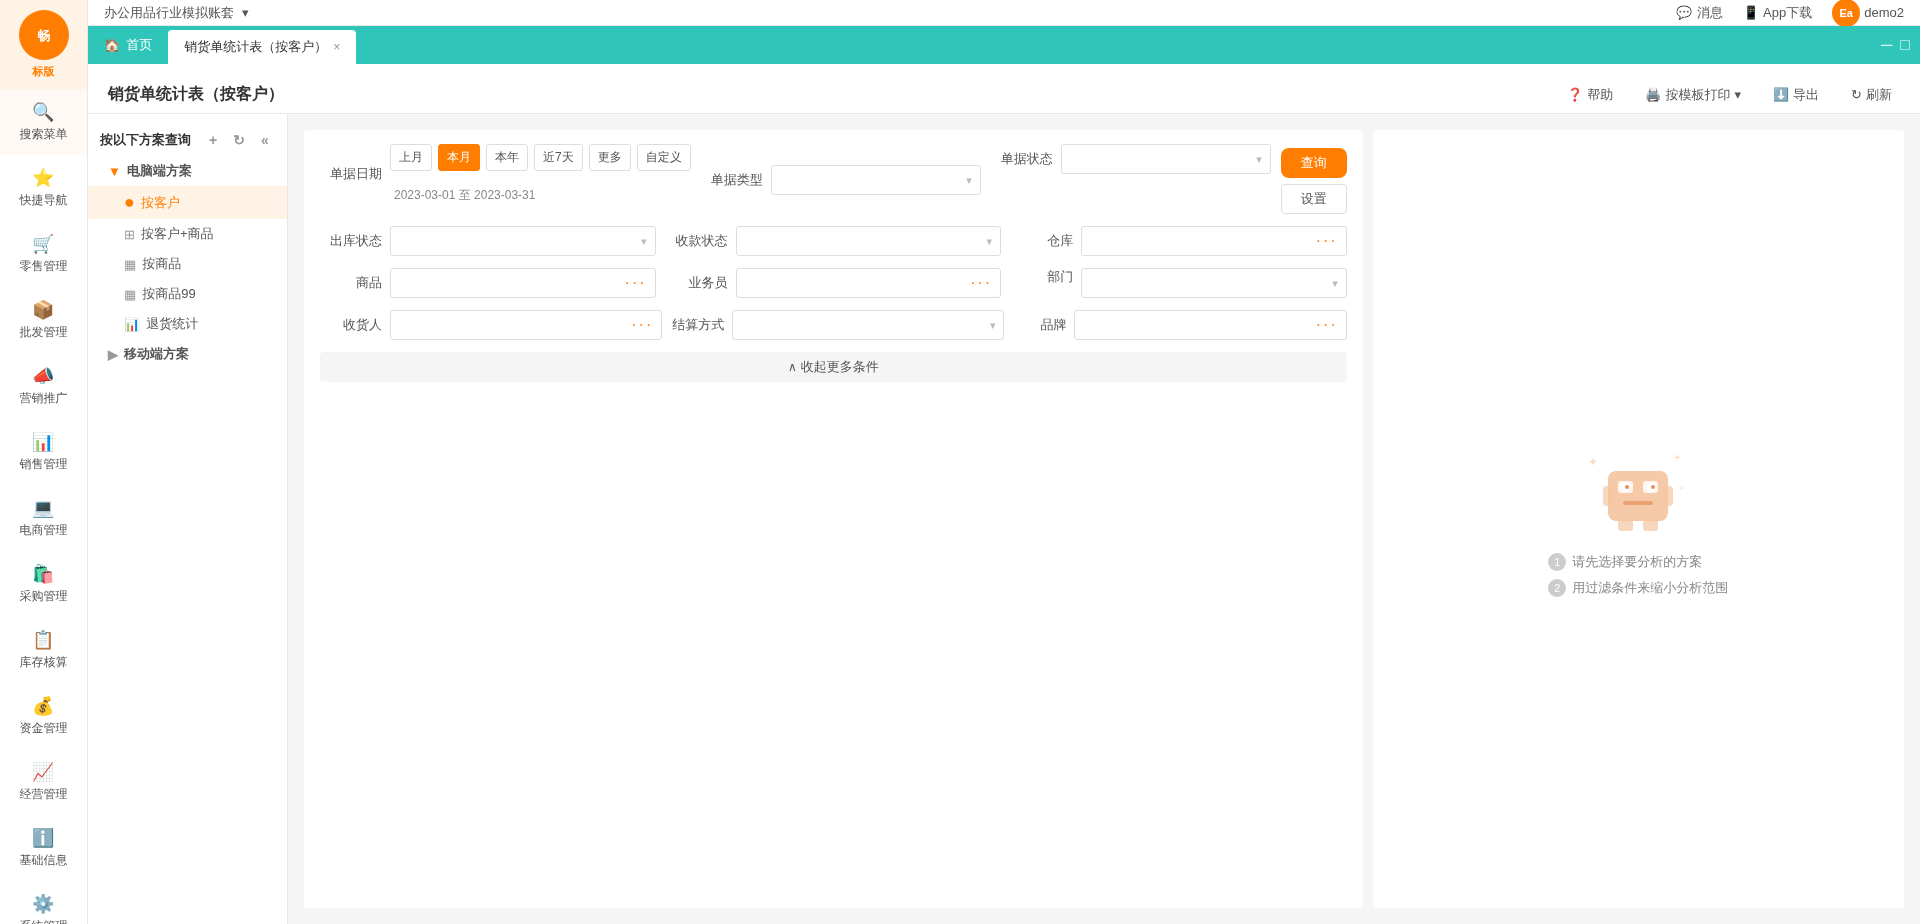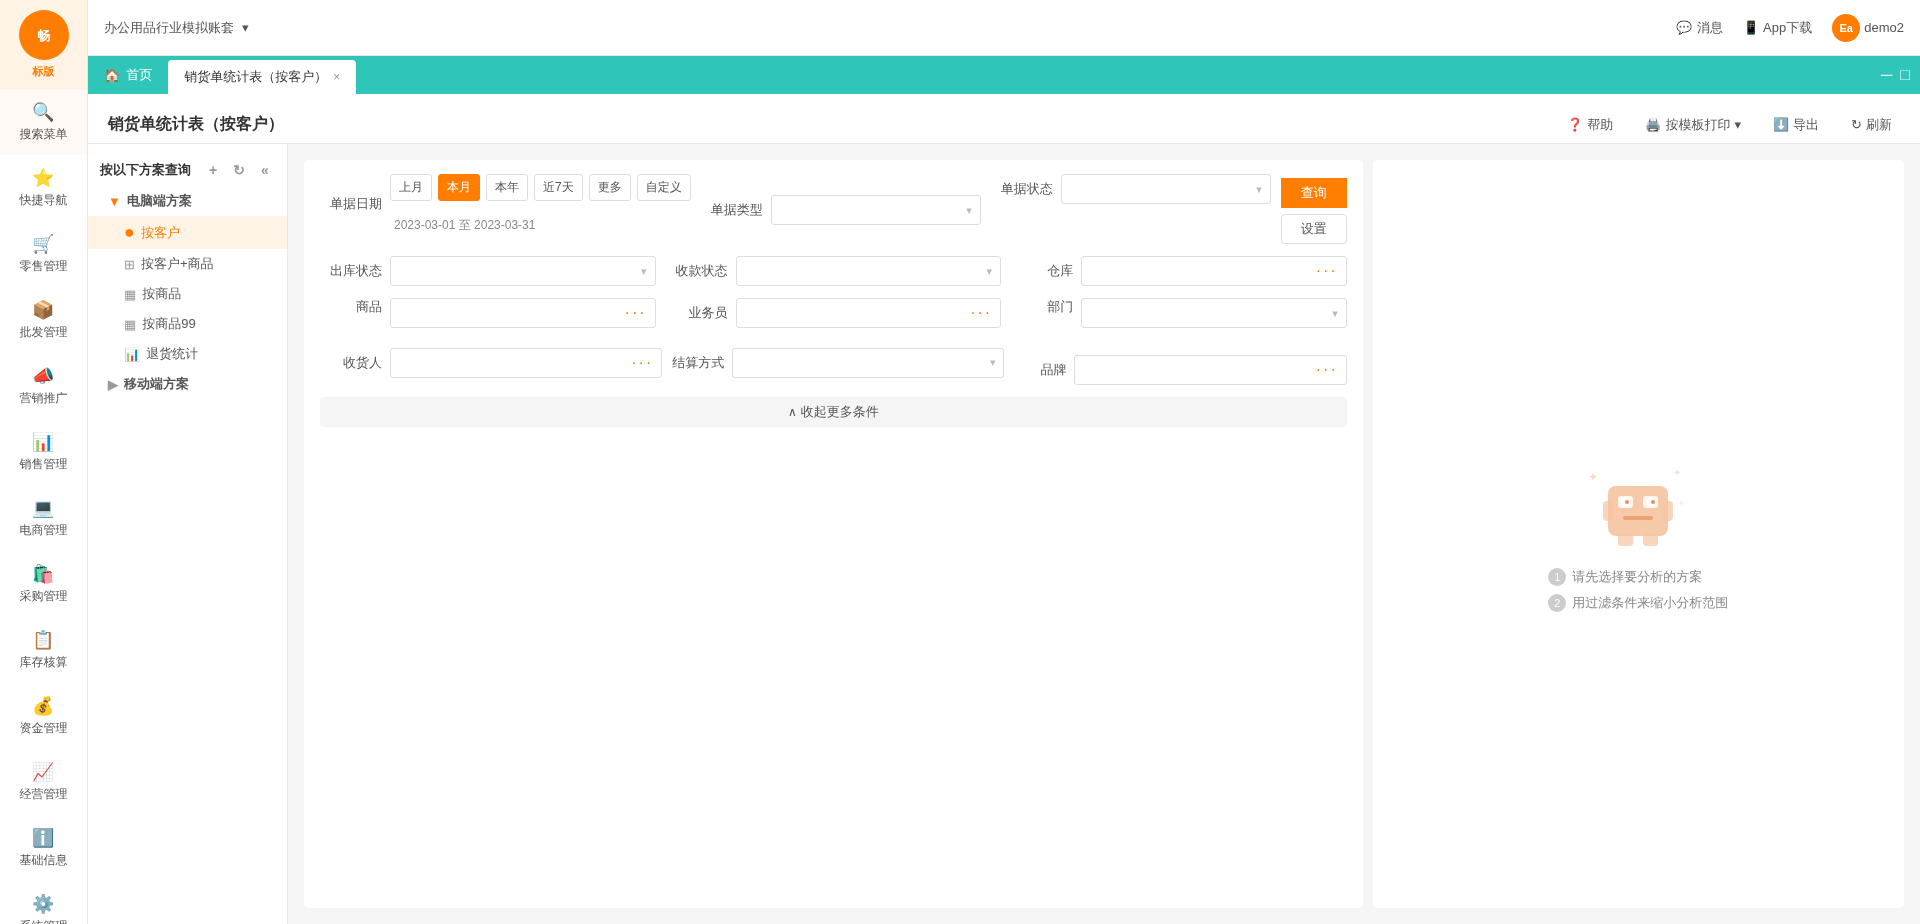--- a/index.html
+++ b/index.html
@@ -13,21 +13,21 @@
     .logo-area { width: 100%; display: flex; flex-direction: column; align-items: center; padding: 10px 5px; background: #fff3e6; }
     .logo-icon { width: 50px; height: 50px; border-radius: 50%; background: #ff7d00; display: flex; align-items: center; justify-content: center; }
     .logo-icon svg { width: 32px; height: 32px; }
     .logo-text { font-size: 11px; color: #ff7d00; margin-top: 4px; font-weight: bold; }
     .nav-item { width: 100%; padding: 12px 5px; display: flex; flex-direction: column; align-items: center; cursor: pointer; font-size: 12px; color: #555; }
     .nav-item-icon { font-size: 18px; margin-bottom: 3px; }
     .search-menu-item { background: #fff9f5; }
 
     
     .main-area { flex: 1; display: flex; flex-direction: column; overflow: hidden; }
-    .top-bar { background: #fff; height: 56px; display: flex; align-items: center; justify-content: space-between; padding: 4px 16px; border-bottom: 1px solid #e8e8e8; }
+    .top-bar { background: #fff; height: 26px; display: flex; align-items: center; justify-content: space-between; padding: 4px 16px; border-bottom: 1px solid #e8e8e8; }
     .top-bar-left { display: flex; align-items: center; gap: 8px; font-size: 13px; color: #555; }
     .top-bar-left span { cursor: pointer; }
     .top-bar-right { display: flex; align-items: center; gap: 20px; font-size: 13px; color: #555; }
     .top-bar-right .icon-btn { display: flex; align-items: center; gap: 4px; cursor: pointer; }
     .avatar { width: 28px; height: 28px; border-radius: 50%; background: #ff7d00; display: flex; align-items: center; justify-content: center; color: #fff; font-size: 11px; font-weight: bold; }
 
     
     .tab-bar { background: #2fc5b8; display: flex; align-items: center; padding: 0; height: 38px; }
     .tab { display: flex; align-items: center; padding: 0 16px; height: 38px; font-size: 13px; cursor: pointer; gap: 6px; color: rgba(255,255,255,0.85); }
     .tab.active { background: #fff; color: #333; border-radius: 4px 4px 0 0; margin: 4px 0 0 0; height: 34px; }
@@ -35,21 +35,21 @@
     .tab-close { color: #999; font-size: 12px; cursor: pointer; }
     .tab-bar-actions { margin-left: auto; display: flex; align-items: center; gap: 8px; padding-right: 10px; color: rgba(255,255,255,0.9); }
     .tab-bar-actions span { cursor: pointer; font-size: 16px; }
 
     
     .page-content { flex: 1; background: #f5f5f5; overflow: hidden; display: flex; flex-direction: column; }
     .page-header { background: #fff; padding: 12px 20px 0 20px; border-bottom: 1px solid #e8e8e8; display: flex; align-items: center; justify-content: space-between; height: 50px; }
     .page-title { font-size: 16px; font-weight: bold; color: #333; }
     .page-header-actions { display: flex; align-items: center; gap: 16px; }
     .header-action-btn { display: flex; align-items: center; gap: 4px; font-size: 13px; color: #555; cursor: pointer; padding: 4px 8px; }
-    .query-btn { background: #ff7d00; color: #fff; border: none; padding: 6px 20px; border-radius: 0; cursor: pointer; font-size: 13px; }
+    .query-btn { background: #ff7d00; color: #fff; border: none; padding: 6px 20px; border-radius: 8px; cursor: pointer; font-size: 13px; }
     .settings-btn { background: #fff; color: #555; border: 1px solid #ddd; padding: 5px 16px; border-radius: 4px; cursor: pointer; font-size: 13px; }
 
     
     .body-area { flex: 1; display: flex; overflow: hidden; }
     
     
     .left-panel { width: 200px; background: #fff; border-right: 1px solid #e8e8e8; padding: 10px 0; overflow-y: auto; flex-shrink: 0; }
     .panel-header { display: flex; align-items: center; justify-content: space-between; padding: 6px 12px; font-size: 13px; font-weight: bold; color: #333; }
     .panel-header-icons { display: flex; gap: 6px; }
     .panel-icon { width: 20px; height: 20px; border-radius: 50%; display: flex; align-items: center; justify-content: center; cursor: pointer; color: #999; font-size: 14px; }
@@ -331,21 +331,21 @@
               <div style="display:flex; align-items:center; flex:1;">
                 <span class="filter-label">仓库</span>
                 <div class="filter-input" style="flex:1;">
                   <span></span>
                   <span class="more-icon">···</span>
                 </div>
               </div>
             </div>
 
             <div style="display:flex; align-items:center; gap:10px; margin-bottom:12px;">
-              <div style="display:flex; flex:1;">
+              <div style="display:flex; align-items:center; flex:1;">
                 <span class="filter-label">商品</span>
                 <div class="filter-input" style="flex:1;">
                   <span></span>
                   <span class="more-icon">···</span>
                 </div>
               </div>
               <div style="display:flex; align-items:center; flex:1;">
                 <span class="filter-label">业务员</span>
                 <div class="filter-input" style="flex:1;">
                   <span></span>
@@ -369,21 +369,21 @@
                   <span class="more-icon">···</span>
                 </div>
               </div>
               <div style="display:flex; align-items:center; flex:1;">
                 <span class="filter-label">结算方式</span>
                 <div class="filter-input" style="flex:1;">
                   <span></span>
                   <span class="dropdown-icon">▾</span>
                 </div>
               </div>
-              <div style="display:flex; align-items:center; flex:1;margin-top:15px;">
+              <div style="display:flex; align-items:center; flex:1;">
                 <span class="filter-label">品牌</span>
                 <div class="filter-input" style="flex:1;">
                   <span></span>
                   <span class="more-icon">···</span>
                 </div>
               </div>
             </div>
 
             <div style="display:flex; align-items:center; justify-content:center; background:#f5f5f5; border-radius:4px; padding:6px; cursor:pointer;">
               <span style="color:#555; font-size:12px;">∧</span>

